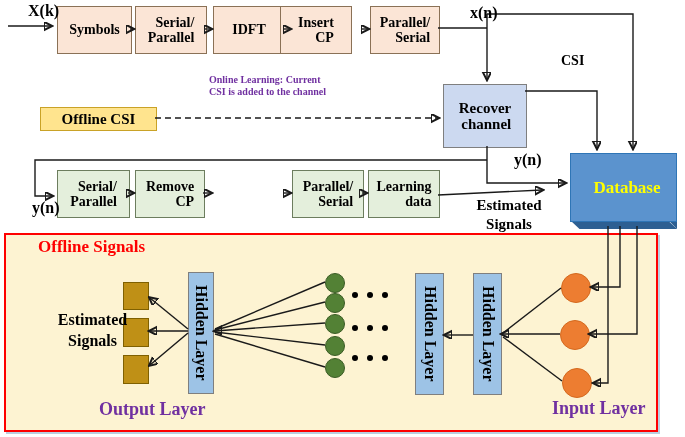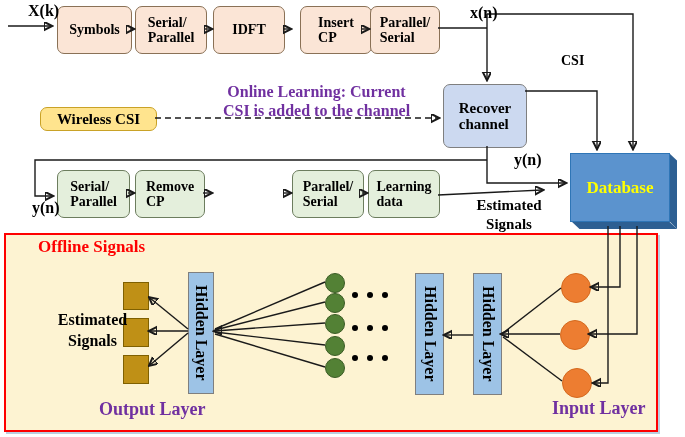--- a/index.html
+++ b/index.html
@@ -1,35 +1,35 @@
 <!DOCTYPE html>
 <html><head>
 <meta charset="utf-8">
 <style>
   html,body{margin:0;padding:0;background:#fff;}
   .canvas{position:relative;width:685px;height:437px;background:#ffffff;overflow:hidden;
           font-family:"Liberation Serif",serif;}
   .abs{position:absolute;}
   .box{position:absolute;display:flex;align-items:center;justify-content:center;
-       text-align:left;font-weight:bold;white-space:pre-line;line-height:1.08;color:#000;border-radius:7px;}
+       text-align:right;font-weight:bold;white-space:pre-line;line-height:1.08;color:#000;}
   .row1{background:#fbe5d6;border:1.5px solid #8a7156;font-size:14px;}
   .row2{background:#e4efdc;border:1.5px solid #6c7d5e;font-size:14px;}
   .wc{background:#ccd9f0;border:1.5px solid #7f7f7f;font-size:15px;}
   .ccsi{background:#ffe48e;border:1px solid #c9a227;font-size:15px;font-weight:bold;}
   .hidden-box{background:#9dc3e6;border:1.5px solid #7f7f7f;writing-mode:vertical-rl;
        text-orientation:mixed;font-weight:bold;font-size:16px;display:flex;
        align-items:center;justify-content:center;color:#000;}
   .offline{position:absolute;left:4px;top:233px;width:650px;height:195px;background:#fdf3d2;
        border:2px solid #fe0000;box-shadow:2px 2px 0 0 #b9cfe0;}
   .lbl{position:absolute;font-weight:bold;color:#000;white-space:pre-line;margin-left:24px;}
   .purple{color:#7030a0;}
   .red{color:#fe0000;}
   .dbface{position:absolute;left:570px;top:153px;width:98px;height:67px;background:#5b93ce;
        border:1px solid #2e75b6;display:flex;align-items:center;justify-content:center;
-       color:#ffff00;font-weight:bold;font-size:17px;}
+       color:#ffff00;font-weight:bold;font-size:17px;padding-left:7px;}
   .dbright{position:absolute;left:669px;top:153px;width:8px;height:76px;background:#2d5f92;
        clip-path:polygon(0 0,100% 10%,100% 100%,0 89%);}
   .dbbottom{position:absolute;left:571px;top:221px;width:106px;height:8px;background:#2d5f92;
        clip-path:polygon(0 0,92% 0,100% 100%,8% 100%);}
   .sq{position:absolute;width:24px;height:26px;background:#bf9016;border:1px solid #7f6000;}
   .gnode{position:absolute;width:18px;height:18px;border-radius:50%;background:#538135;border:1px solid #3a5b25;}
   .onode{position:absolute;width:28px;height:28px;border-radius:50%;background:#ed7d31;border:1px solid #d4691e;}
   .dot{position:absolute;width:6px;height:6px;border-radius:50%;background:#000;}
   svg.wires{position:absolute;left:0;top:0;pointer-events:none;}
   svg.wires path, svg.wires line{stroke:#1a1a1a;stroke-width:1.4;fill:none;}
@@ -38,28 +38,28 @@
 <body>
 
 <div class="canvas">
 
   <div class="offline"></div>
 
   <div class="box row1" style="left:57px;top:6px;width:73px;height:46px">Symbols</div>
   <div class="box row1" style="left:135px;top:6px;width:70px;height:46px">Serial/
 Parallel</div>
   <div class="box row1" style="left:213px;top:6px;width:70px;height:46px">IDFT</div>
-  <div class="box row1" style="left:300px;top:6px;width:70px;height:46px">Insert
+  <div class="box row1" style="left:280px;top:6px;width:70px;height:46px">Insert
 CP</div>
   <div class="box row1" style="left:370px;top:6px;width:68px;height:46px">Parallel/
 Serial</div>
 
   <div class="box wc" style="left:443px;top:84px;width:82px;height:62px">Recover
 channel</div>
-  <div class="box ccsi" style="left:40px;top:107px;width:115px;height:22px">Wireless CSI</div>
+  <div class="box ccsi" style="left:40px;top:107px;width:115px;height:22px">Offline CSI</div>
 
   <div class="box row2" style="left:57px;top:170px;width:71px;height:46px">Serial/
 Parallel</div>
   <div class="box row2" style="left:135px;top:170px;width:68px;height:46px">Remove
 CP</div>
   <div class="box row2" style="left:292px;top:170px;width:70px;height:46px">Parallel/
 Serial</div>
   <div class="box row2" style="left:368px;top:170px;width:70px;height:46px">Learning
 data</div>
 
@@ -144,21 +144,21 @@
     <path d="M325,367 L215,334"></path>
 
     <path d="M188,329 L150,298" marker-end="url(#ah)"></path>
     <path d="M188,331 L150,331" marker-end="url(#ah)"></path>
     <path d="M188,333 L150,365" marker-end="url(#ah)"></path>
   </svg>
 
   <div class="lbl" style="left:4px;top:2px;font-size:16px">X(k)</div>
   <div class="lbl" style="left:446px;top:4px;font-size:16px">x(n)</div>
   <div class="lbl" style="left:537px;top:53px;font-size:14px">CSI</div>
-  <div class="lbl purple" style="left:185px;top:82px;width:215px;font-size:16px;line-height:1.2;text-align:center">Online Learning: Current
+  <div class="lbl purple" style="left:185px;top:74px;width:215px;font-size:10px;line-height:1.2;text-align:left">Online Learning: Current
 CSI is added to the channel</div>
   <div class="lbl" style="left:490px;top:151px;font-size:16px">y(n)</div>
   <div class="lbl" style="left:8px;top:199px;font-size:16px">y(n)</div>
   <div class="lbl" style="left:440px;top:196px;width:90px;font-size:15px;line-height:1.25;text-align:center">Estimated
 Signals</div>
   <div class="lbl red" style="left:14px;top:237px;font-size:17px">Offline Signals</div>
   <div class="lbl" style="left:16px;top:310px;width:105px;font-size:16px;line-height:1.3;text-align:center">Estimated
 Signals</div>
   <div class="lbl purple" style="left:75px;top:399px;font-size:18px">Output Layer</div>
   <div class="lbl purple" style="left:528px;top:398px;font-size:18px">Input Layer</div>

